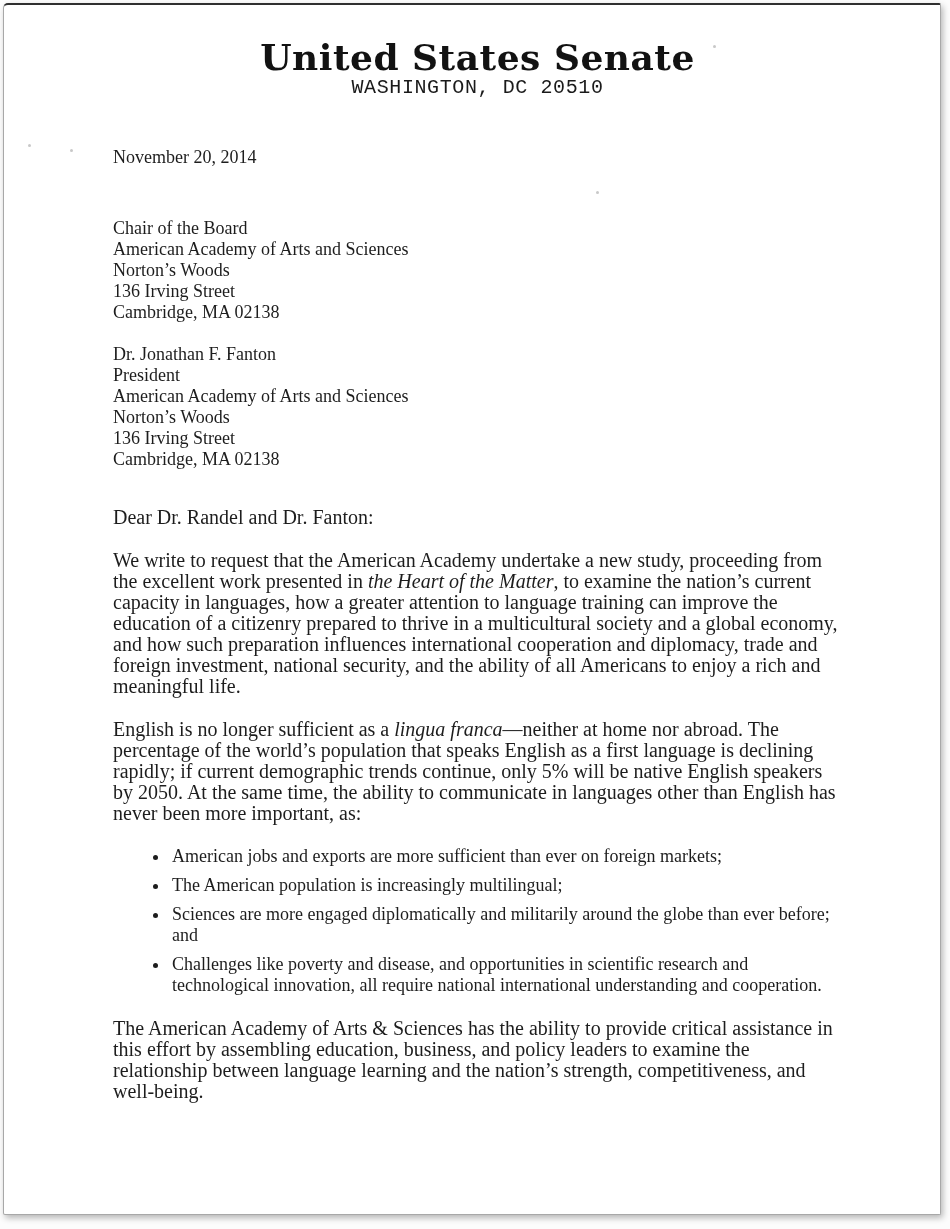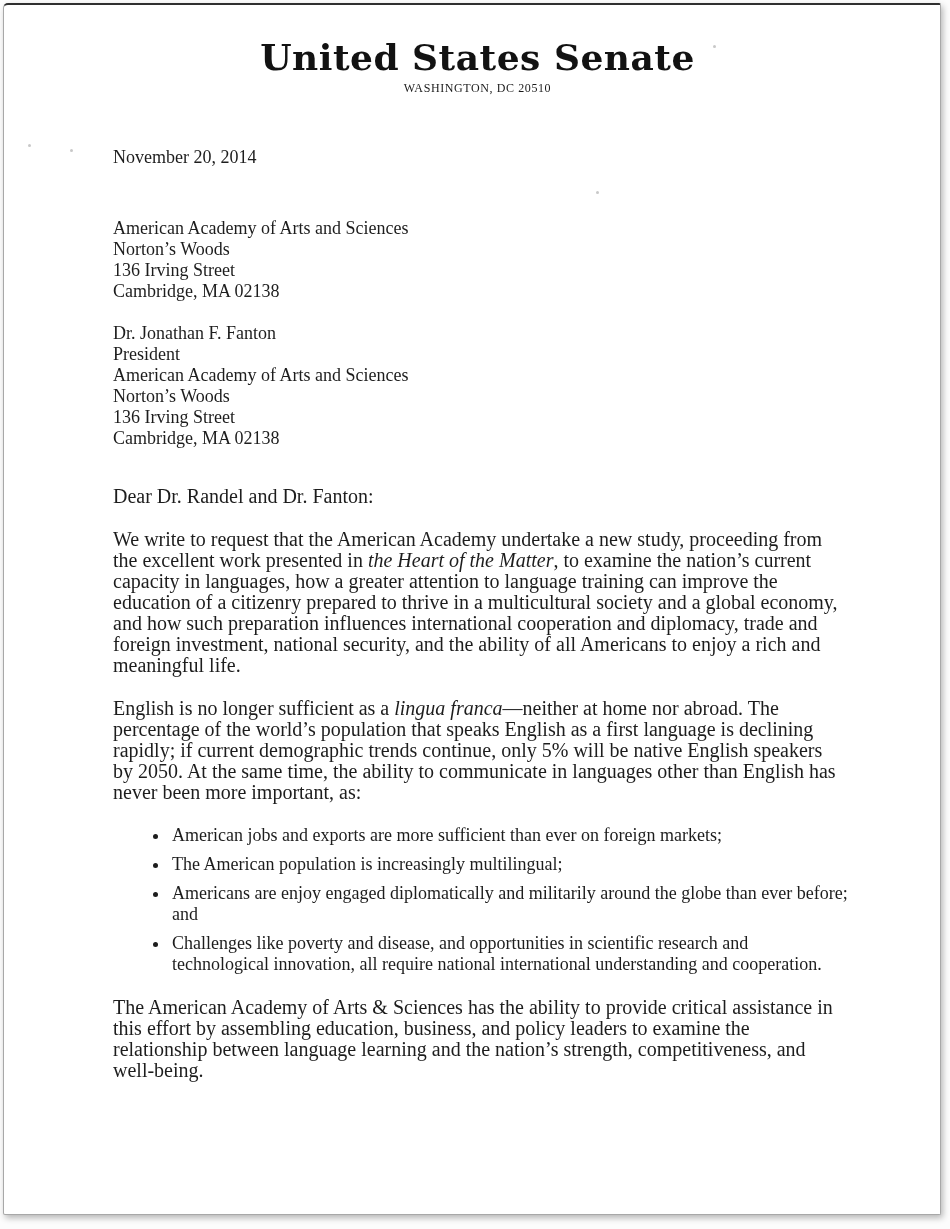--- a/index.html
+++ b/index.html
@@ -38,22 +38,22 @@
     font-family: "DejaVu Serif", serif;
     font-weight: bold;
     font-size: 36px;
     line-height: 38px;
     letter-spacing: 0.5px;
     color: #121212;
   }
   .lh-sub {
     margin-top: 3px;
     text-align: center;
-    font-family: Liberation Serif, serif;
-    font-size: 12px;
+    font-family: Liberation Mono, monospace;
+    font-size: 20px;
     line-height: 18px;
     letter-spacing: 0.6px;
     color: #1a1a1a;
   }
   .date-line {
     margin-top: 50px;
     text-align: left;
     font-size: 18px;
     line-height: 21px;
   }
@@ -105,20 +105,21 @@
     <div class="content">
 
       <header>
         <div class="lh-title">United States Senate</div>
         <div class="lh-sub">WASHINGTON, DC 20510</div>
       </header>
 
       <div class="date-line">November 20, 2014</div>
 
       <div class="addr-block first">
+        <div>Chair of the Board</div>
         <div>American Academy of Arts and Sciences</div>
         <div>Norton’s Woods</div>
         <div>136 Irving Street</div>
         <div>Cambridge, MA 02138</div>
       </div>
 
       <div class="addr-block second">
         <div>Dr. Jonathan F. Fanton</div>
         <div>President</div>
         <div>American Academy of Arts and Sciences</div>
@@ -129,21 +130,21 @@
 
       <div class="salutation">Dear Dr. Randel and Dr. Fanton:</div>
 
       <p class="body-para"><span>We write to request that the American Academy undertake a new study, proceeding from the excellent work presented in </span><em>the Heart of the Matter</em><span>, to examine the nation’s current capacity in languages, how a greater attention to language training can improve the education of a citizenry prepared to thrive in a multicultural society and a global economy, and how such preparation influences international cooperation and diplomacy, trade and foreign investment, national security, and the ability of all Americans to enjoy a rich and meaningful life.</span></p>
 
       <p class="body-para"><span>English is no longer sufficient as a </span><em>lingua franca</em><span>—neither at home nor abroad.  The percentage of the world’s population that speaks English as a first language is declining rapidly; if current demographic trends continue, only 5% will be native English speakers by 2050.  At the same time, the ability to communicate in languages other than English has never been more important, as:</span></p>
 
       <ul class="bullet-list">
         <li>American jobs and exports are more sufficient than ever on foreign markets;</li>
         <li>The American population is increasingly multilingual;</li>
-        <li>Americans are enjoy engaged diplomatically and militarily around the globe than ever before; and</li>
+        <li>Sciences are more engaged diplomatically and militarily around the globe than ever before; and</li>
         <li>Challenges like poverty and disease, and opportunities in scientific research and technological innovation, all require national international understanding and cooperation.</li>
       </ul>
 
       <p class="body-para">The American Academy of Arts &amp; Sciences has the ability to provide critical assistance in this effort by assembling education, business, and policy leaders to examine the relationship between language learning and the nation’s strength, competitiveness, and well-being.</p>
 
     </div>
 
     <div class="speck" style="left:24px; top:139px;"></div>
     <div class="speck" style="left:66px; top:144px;"></div>
     <div class="speck" style="left:592px; top:186px;"></div>

